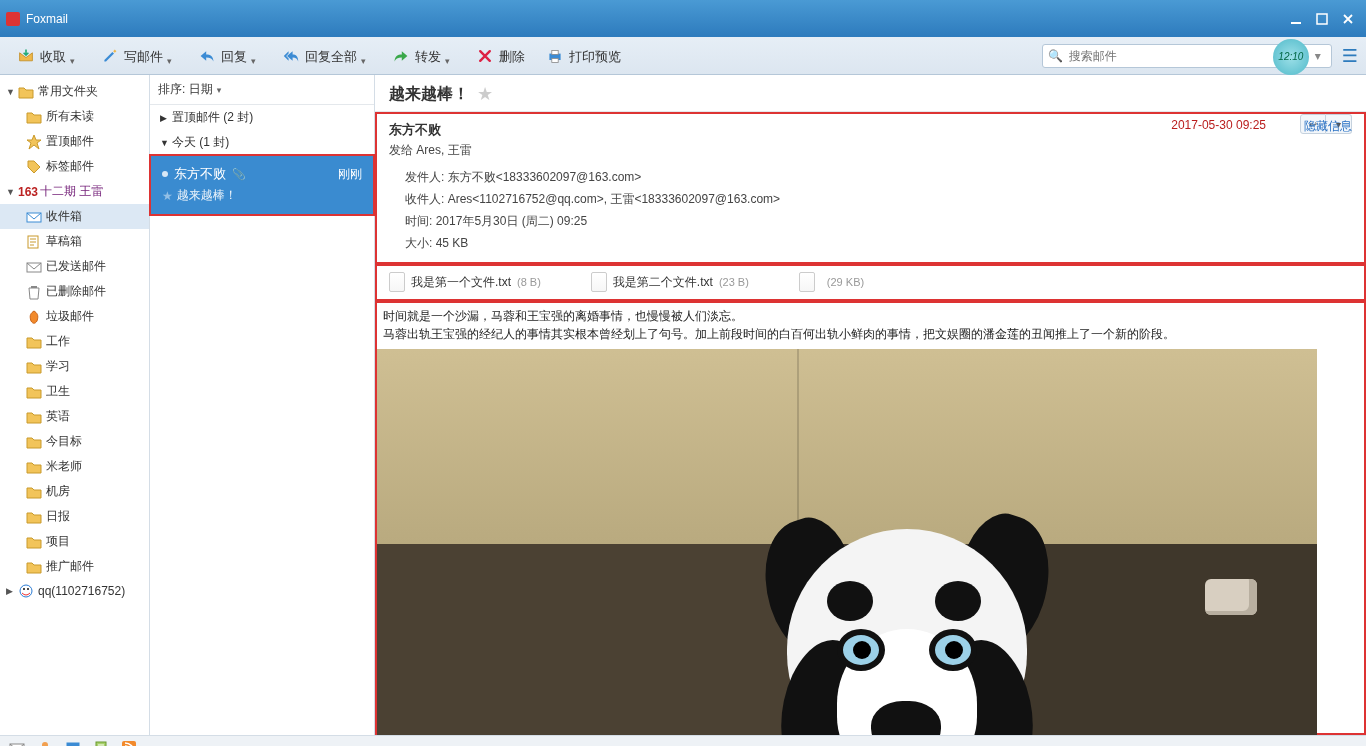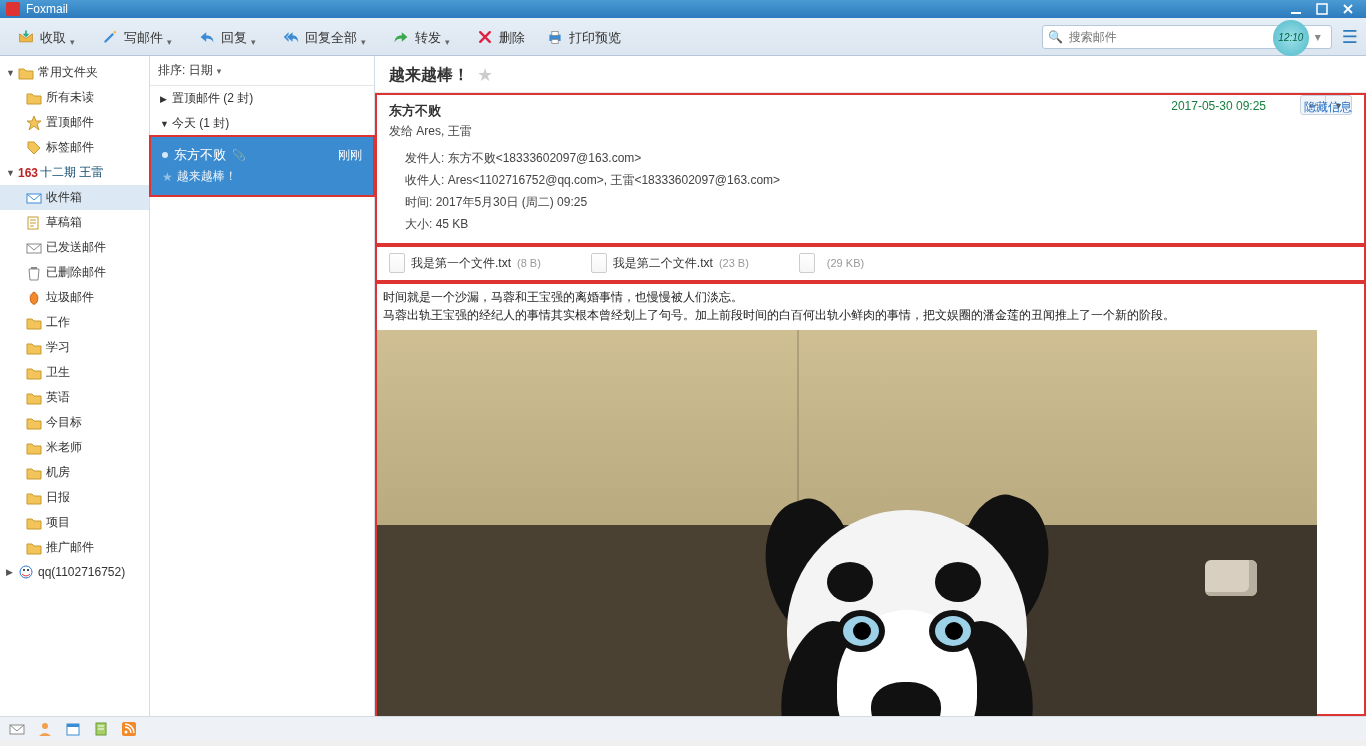--- a/index.html
+++ b/index.html
@@ -1,17 +1,17 @@
 <!DOCTYPE html>
 <html><head>
 <meta charset="utf-8">
 <style>
 * { margin:0; padding:0; box-sizing:border-box; font-family:"Microsoft YaHei","SimSun",Arial,sans-serif; }
 body { background:#f0f0f0; width:1366px; height:746px; overflow:hidden; font-size:12px; color:#333; }
-.titlebar { background:linear-gradient(#4a9ad4,#2d7bbd); height:18px; display:flex; align-items:center; padding:0 6px; color:#fff; }
+.titlebar { background:linear-gradient(#4a9ad4,#2d7bbd); height:37px; display:flex; align-items:center; padding:0 6px; color:#fff; }
 .titlebar .logo { width:14px; height:14px; background:#d33; border-radius:2px; margin-right:6px; display:inline-block; }
 .titlebar .title { flex:0 0 auto; font-size:12px; }
 .titlebar .spacer { flex:1; }
 .winbtn { width:24px; height:16px; display:flex; align-items:center; justify-content:center; margin-left:2px; cursor:pointer; }
 .winbtn svg { width:12px; height:12px; }
 .toolbar { background:linear-gradient(#e6eef6,#dce6f0); height:38px; display:flex; align-items:center; padding:0 8px; border-bottom:1px solid #b5c7d8; }
 .tbtn { display:flex; align-items:flex-end; padding:4px 8px; margin-right:4px; border-radius:3px; cursor:pointer; font-size:13px; color:#333; }
 .tbtn .ico { width:20px; height:20px; margin-right:4px; display:flex; align-items:center; justify-content:center; }
 .tbtn .drop { width:10px; margin-left:4px; color:#666; font-size:9px; }
 .search { margin-left:auto; display:flex; align-items:center; background:#fff; border:1px solid #b5c7d8; border-radius:3px; height:24px; width:290px; padding:0 4px; position:relative; }
@@ -20,21 +20,21 @@
 .clockbadge { position:absolute; right:22px; top:-6px; width:36px; height:36px; border-radius:50%; background:radial-gradient(#9de0e8,#4fb9c9); display:flex; align-items:center; justify-content:center; font-size:10px; color:#064; font-style:italic; }
 .menu { margin-left:10px; color:#2d7bbd; font-size:18px; cursor:pointer; }
 .main { display:flex; height:calc(100% - 24px - 38px - 24px); }
 .sidebar { width:150px; background:#fff; border-right:1px solid #d4dde6; overflow:auto; padding-top:4px; }
 .tree-item { display:flex; align-items:center; padding:4px 6px; cursor:pointer; font-size:12px; color:#333; }
 .tree-item .arrow { width:12px; color:#555; font-size:9px; }
 .tree-item .fico { width:16px; height:16px; margin-right:4px; display:flex; align-items:center; justify-content:center; }
 .tree-item.lvl1 { padding-left:6px; }
 .tree-item.lvl2 { padding-left:26px; }
 .tree-item.sel { background:#dce8f4; }
-.tree-item.acct .lbl { color:#0c4a6e; }
+.tree-item.acct .lbl { color:#701a75; }
 .tree-item .cnt { color:#b22; font-weight:bold; margin-right:2px; }
 .list { width:225px; background:#fff; border-right:1px solid #d4dde6; display:flex; flex-direction:column; }
 .list-head { padding:6px 8px; border-bottom:1px solid #e4e8ec; font-size:12px; color:#333; display:flex; align-items:center; }
 .list-head .drop { font-size:9px; margin-left:4px; color:#666; }
 .group { padding:4px 10px; font-size:12px; color:#333; display:flex; align-items:center; cursor:pointer; }
 .group .arrow { width:12px; font-size:9px; }
 .mailitem { padding:10px 12px; border-bottom:1px solid #f0f2f4; cursor:pointer; position:relative; }
 .mailitem.sel { background:#3a8bd0; color:#fff; outline:2px solid #d33; outline-offset:-1px; }
 .mailitem .row1 { display:flex; align-items:center; justify-content:space-between; font-size:13px; margin-bottom:4px; }
 .mailitem .row1 .from { display:flex; align-items:center; gap:6px; }
@@ -44,21 +44,21 @@
 .mailitem .row2 { font-size:12px; opacity:.9; display:flex; align-items:center; gap:4px; }
 .mailitem .row2 .star { color:#fff; opacity:.5; }
 .reader { flex:1; background:#fff; display:flex; flex-direction:column; overflow:hidden; }
 .rd-head { padding:8px 14px 6px; border-bottom:1px solid #e4e8ec; display:flex; align-items:center; }
 .rd-head .subj { font-size:16px; font-weight:bold; color:#333; }
 .rd-head .star { margin-left:8px; color:#ccc; font-size:18px; }
 .rd-from { padding:8px 14px 4px; outline:2px solid #d33; outline-offset:-2px; position:relative; }
 .rd-from .frow { font-size:13px; line-height:20px; }
 .rd-from .name { font-weight:bold; }
 .rd-from .meta { color:#444; font-size:12px; }
-.rd-from .dt { position:absolute; top:6px; right:100px; color:#15803d; font-size:12px; }
+.rd-from .dt { position:absolute; top:6px; right:100px; color:#b91c1c; font-size:12px; }
 .rd-from .hide { position:absolute; top:6px; right:14px; color:#2971c4; font-size:12px; cursor:pointer; }
 .rd-from .detail { padding:6px 0 6px 16px; }
 .rd-from .detail .drow { font-size:12px; color:#444; line-height:22px; }
 .rd-actbtns { position:absolute; right:14px; top:2px; display:flex; }
 .rp-btn { width:26px; height:20px; border:1px solid #c6d2de; background:#f2f6fa; display:flex; align-items:center; justify-content:center; color:#555; cursor:pointer; font-size:10px; }
 .rp-btn:first-child { border-radius:3px 0 0 3px; }
 .rp-btn:last-child { border-radius:0 3px 3px 0; border-left:none; }
 .attachbar { display:flex; align-items:center; padding:8px 14px; border-bottom:1px solid #e4e8ec; gap:50px; outline:2px solid #d33; outline-offset:-2px; }
 .att { display:flex; align-items:center; gap:6px; cursor:pointer; font-size:12px; }
 .att .aico { width:16px; height:20px; border:1px solid #ccc; border-radius:2px; background:linear-gradient(#fff,#f6f6f6); position:relative; }

